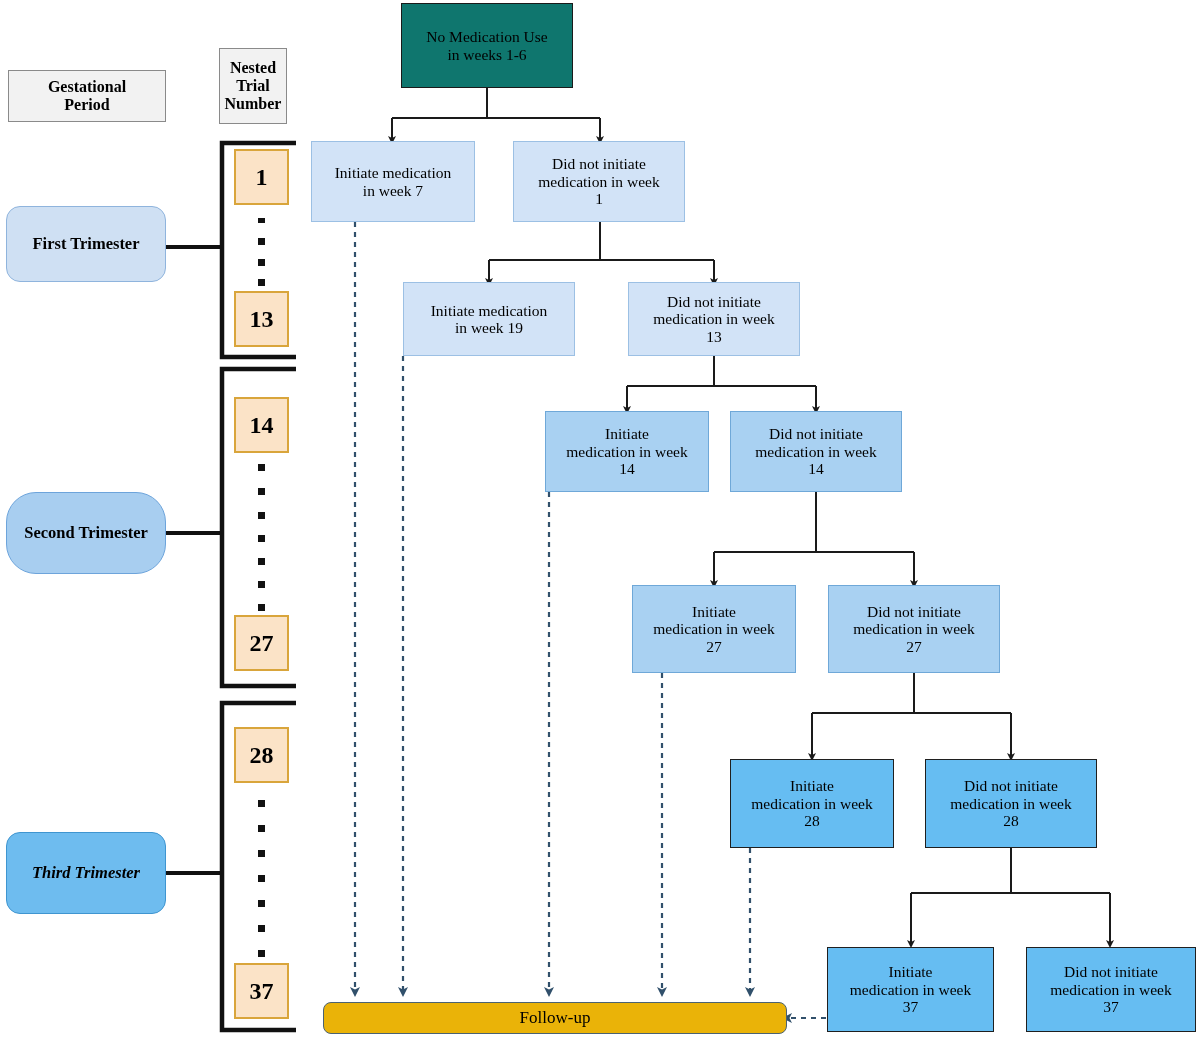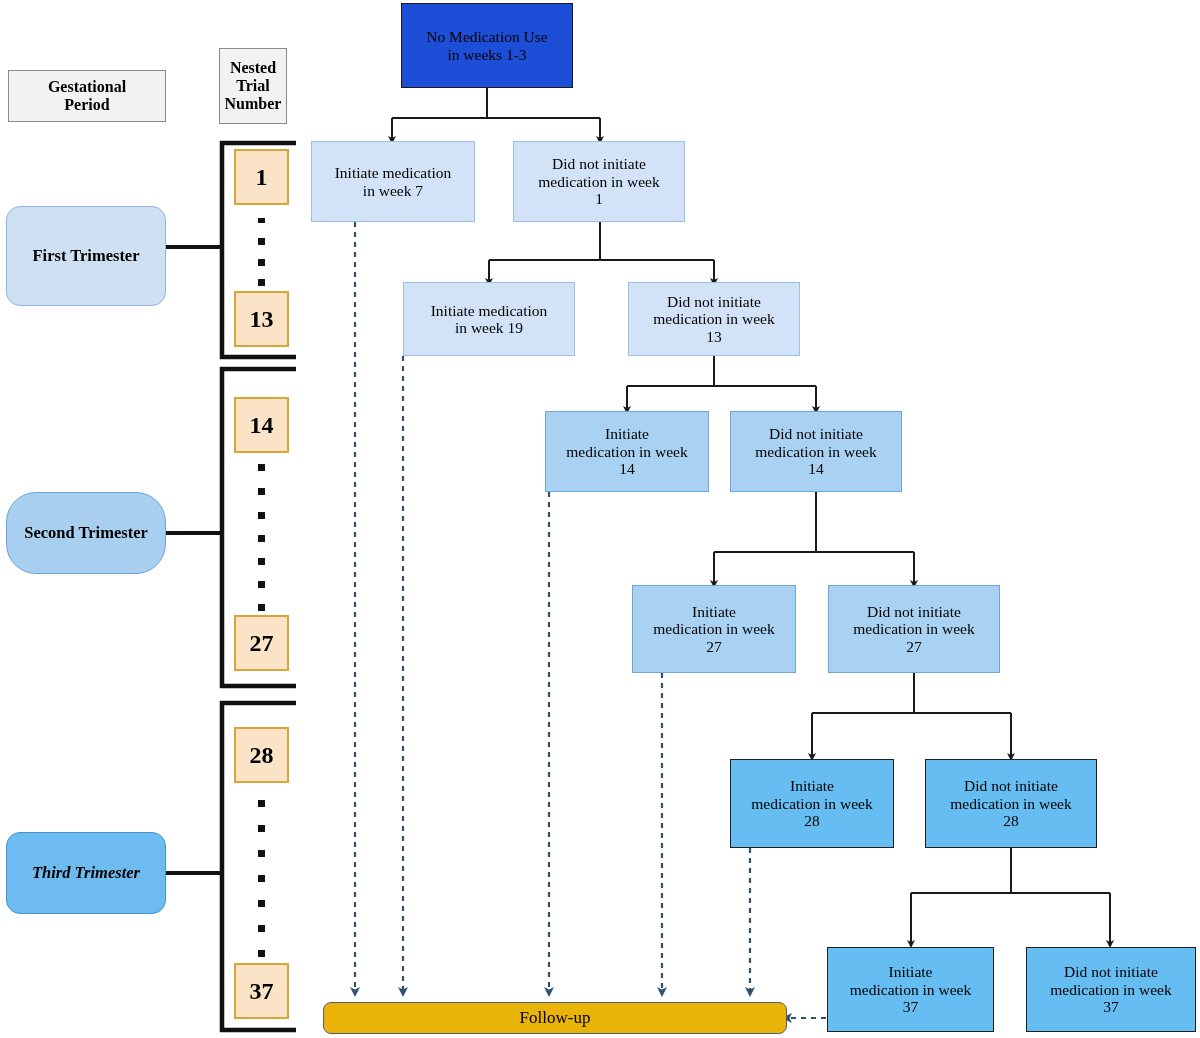--- a/index.html
+++ b/index.html
@@ -20,21 +20,21 @@
   .trim{border-radius:14px;font-weight:bold;font-size:16.5px;}
   .trim.t1{background:#cfe0f3;border:1.5px solid #8fb4dd;}
   .trim.t2{background:#a8cef0;border:1.5px solid #6da4db;}
   .trim.t3{background:#6ebcef;border:1.5px solid #3f95d0;}
 
   
   .ntn{background:#fbe3c7;border:2.5px solid #d9a53b;font-weight:bold;font-size:24px;}
 
   
   .fbox{font-size:15.5px;padding:2px 4px;}
-  .fbox.root{background:#1d4ed8;border:1.8px solid #1a1a1a;}
+  .fbox.root{background:#0f766e;border:1.8px solid #1a1a1a;}
   .fbox.lv1{background:#d2e3f7;border:1.3px solid #9cc0e4;}
   .fbox.lv2{background:#d2e3f7;border:1.3px solid #9cc0e4;}
   .fbox.lv3{background:#a9d1f2;border:1.3px solid #6fa8d8;}
   .fbox.lv4{background:#a9d1f2;border:1.3px solid #6fa8d8;}
   .fbox.lv5{background:#66bdf2;border:1.6px solid #1f1f1f;}
   .fbox.lv6{background:#66bdf2;border:1.6px solid #1f1f1f;}
 
   .followup{background:#eab308;border:1.6px solid #4a6272;border-radius:8px;
             font-size:17px;}
   .dot{position:absolute;background:#121212;width:7px;height:7px;}
@@ -113,21 +113,21 @@
     <span>Nested</span>
     <span>Trial</span>
     <span>Number</span>
   </div>
 
   <div class="node hdr" style="left:8px;top:70px;width:158px;height:52px;flex-direction:column;">
     <span>Gestational</span>
     <span>Period</span>
   </div>
 
-  <div class="node trim t1" style="left:6px;top:206px;width:160px;height:100px;">
+  <div class="node trim t1" style="left:6px;top:206px;width:160px;height:76px;">
     <span>First Trimester</span>
   </div>
   <div class="node trim t2" style="left:6px;top:492px;width:160px;height:82px;border-radius:30px;">
     <span>Second Trimester</span>
   </div>
   <div class="node trim t3" style="left:6px;top:832px;width:160px;height:82px;font-style:italic;">
     <span>Third Trimester</span>
   </div>
 
   <div class="node ntn" style="left:234px;top:149px;width:55px;height:56px;">
@@ -171,21 +171,21 @@
     <span class="dot" style="left:258px;top:825px;"></span>
     <span class="dot" style="left:258px;top:850px;"></span>
     <span class="dot" style="left:258px;top:875px;"></span>
     <span class="dot" style="left:258px;top:900px;"></span>
     <span class="dot" style="left:258px;top:925px;"></span>
     <span class="dot" style="left:258px;top:950px;"></span>
   </div>
 
   <div class="node fbox root" style="left:401px;top:3px;width:172px;height:85px;flex-direction:column;">
     <span>No Medication Use</span>
-    <span>in weeks 1-3</span>
+    <span>in weeks 1-6</span>
   </div>
 
   <div class="node fbox lv1" style="left:311px;top:141px;width:164px;height:81px;flex-direction:column;">
     <span>Initiate medication</span>
     <span>in week 7</span>
   </div>
   <div class="node fbox lv1" style="left:513px;top:141px;width:172px;height:81px;flex-direction:column;">
     <span>Did not initiate</span>
     <span>medication in week</span>
     <span>1</span>

